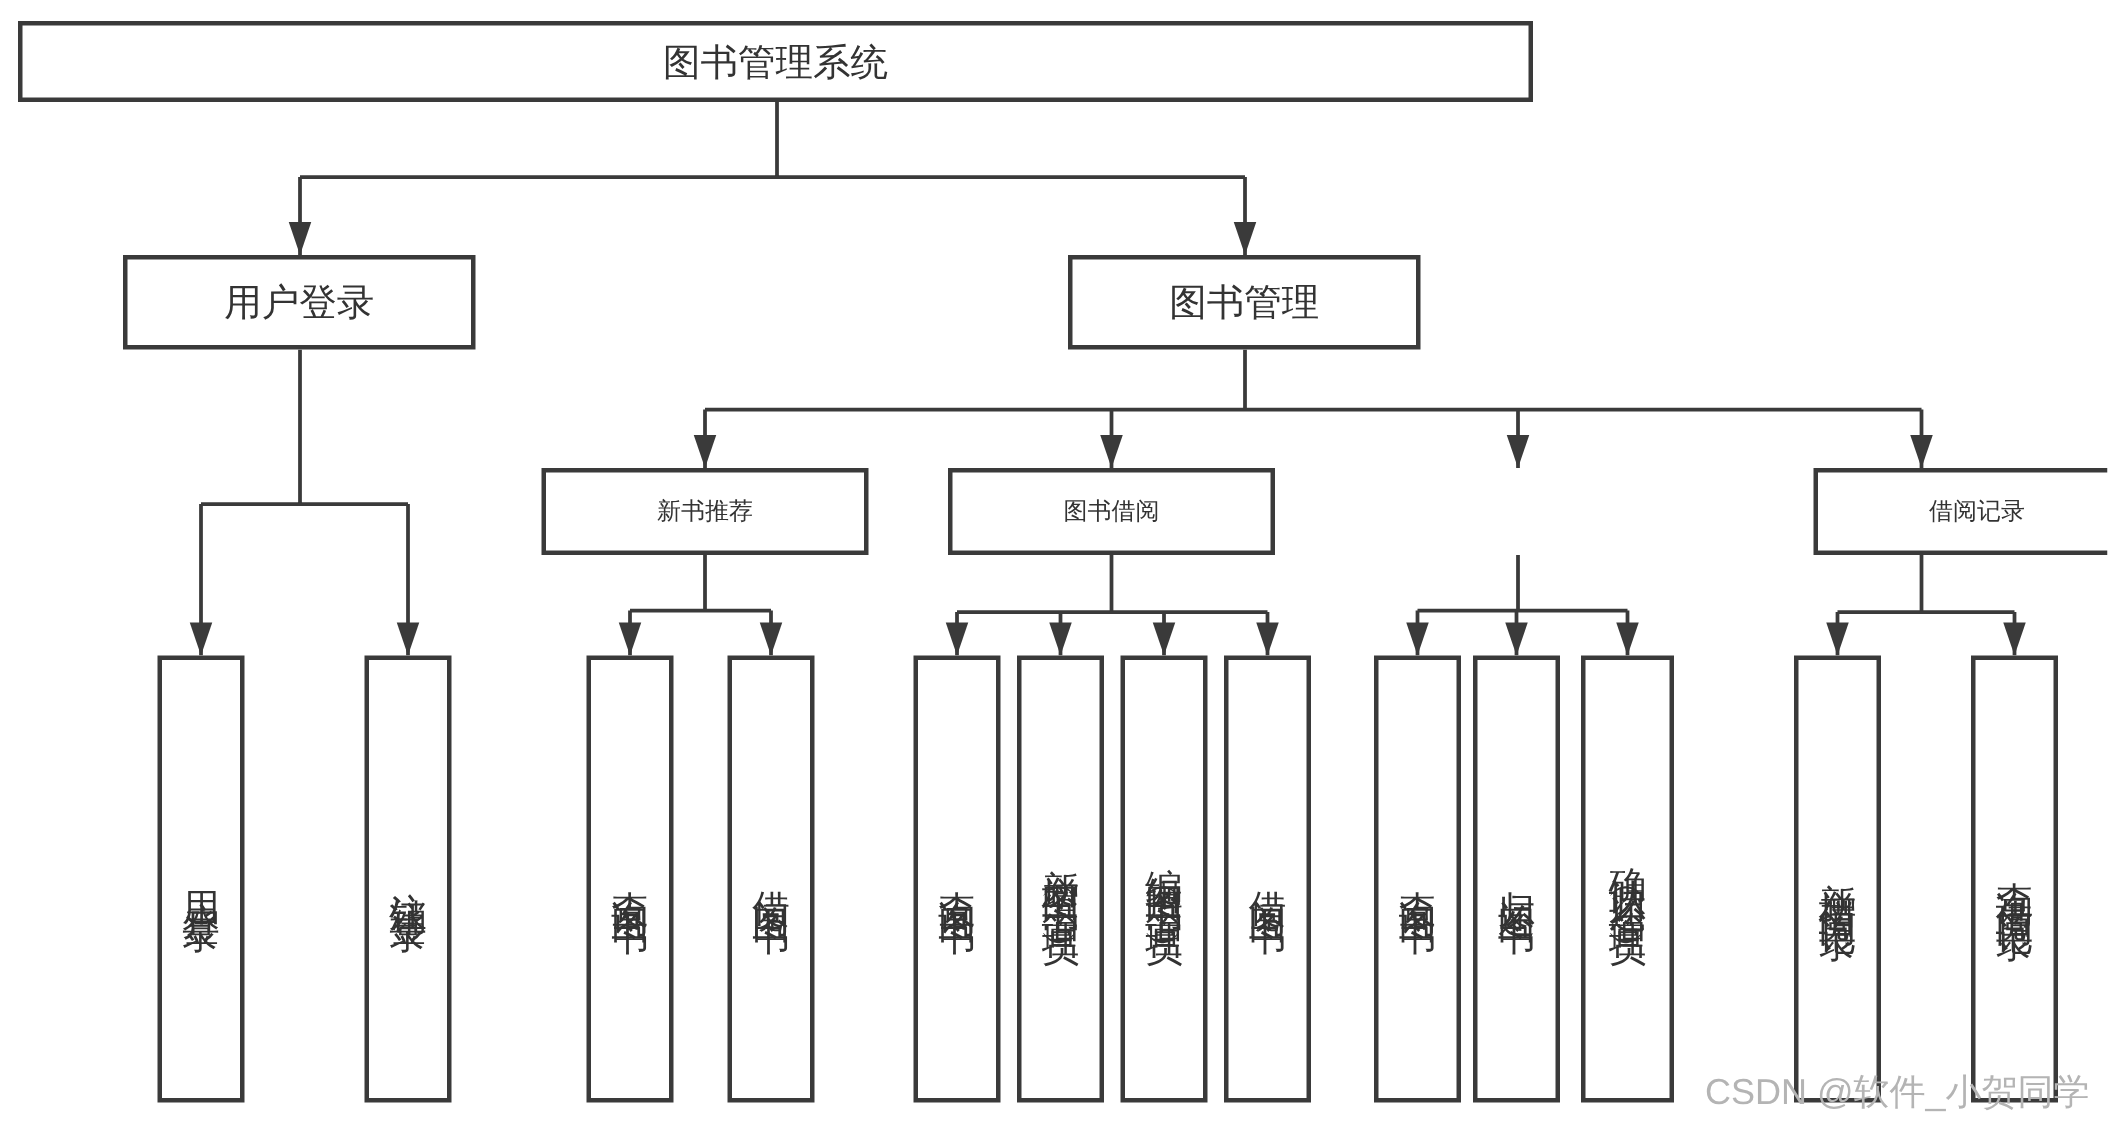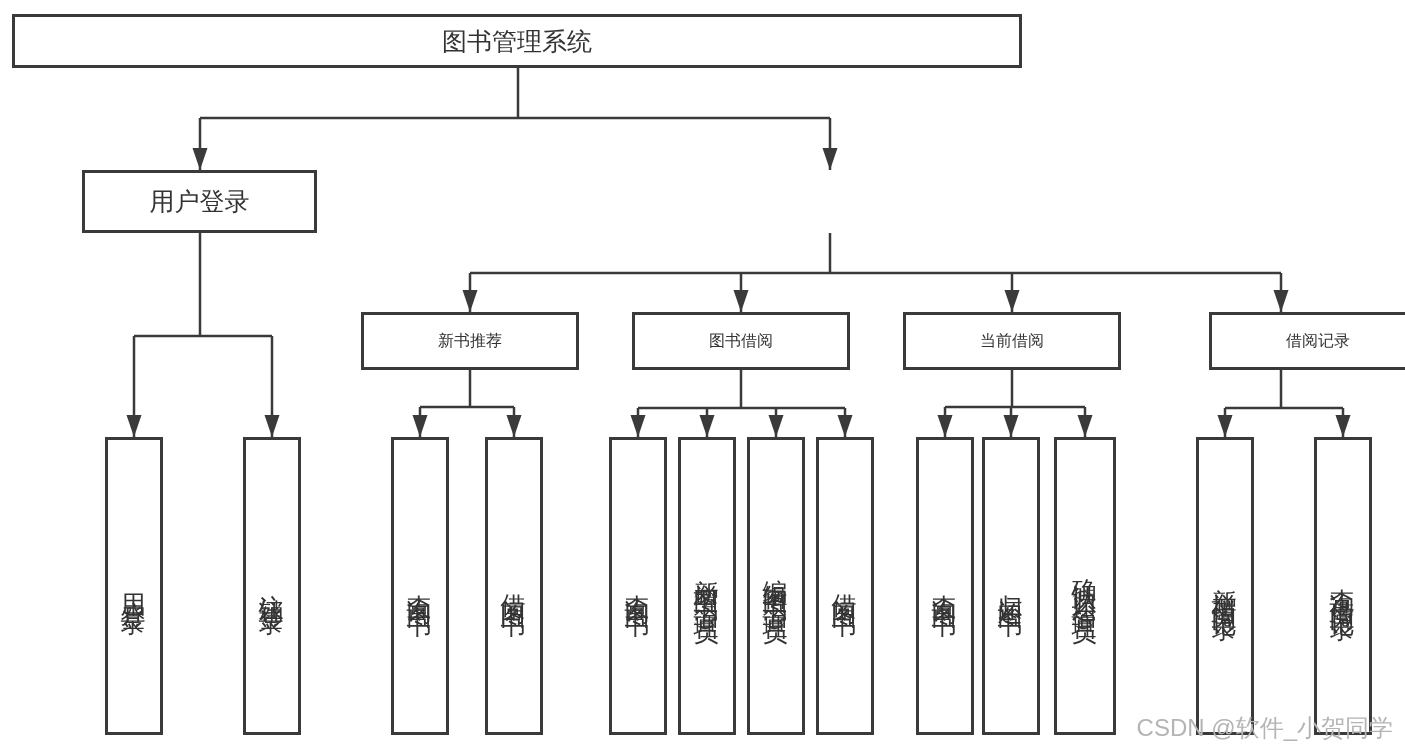--- a/index.html
+++ b/index.html
@@ -99,24 +99,24 @@
     <g>
       <path d="M1281 370 V408 M1225 408 H1343 M1225 408 V437 M1343 408 V437"></path>
       <polygon points="1217.5,415 1232.5,415 1225,437"></polygon>
       <polygon points="1335.5,415 1350.5,415 1343,437"></polygon>
     </g>
   </svg>
 
   <div class="hbox root-box">图书管理系统</div>
 
   <div class="hbox l2" style="left:82px;">用户登录</div>
+  <div class="hbox l2" style="left:712px;">图书管理</div>
 
   <div class="hbox l3" style="left:361px;">新书推荐</div>
   <div class="hbox l3" style="left:632px;">图书借阅</div>
-  <div class="hbox l3" style="left:903px;">当前借阅</div>
   <div class="hbox l3" style="left:1172px;margin-left:37px;">借阅记录</div>
 
   <div class="leaf" style="left:105px;">用户登录</div>
   <div class="leaf" style="left:243px;">注销登录</div>
 
   <div class="leaf" style="left:391px;">查询图书</div>
   <div class="leaf" style="left:485px;">借阅图书</div>
 
   <div class="leaf" style="left:609px;">查询图书</div>
   <div class="leaf" style="left:678px;">新增图书（管理员）</div>

